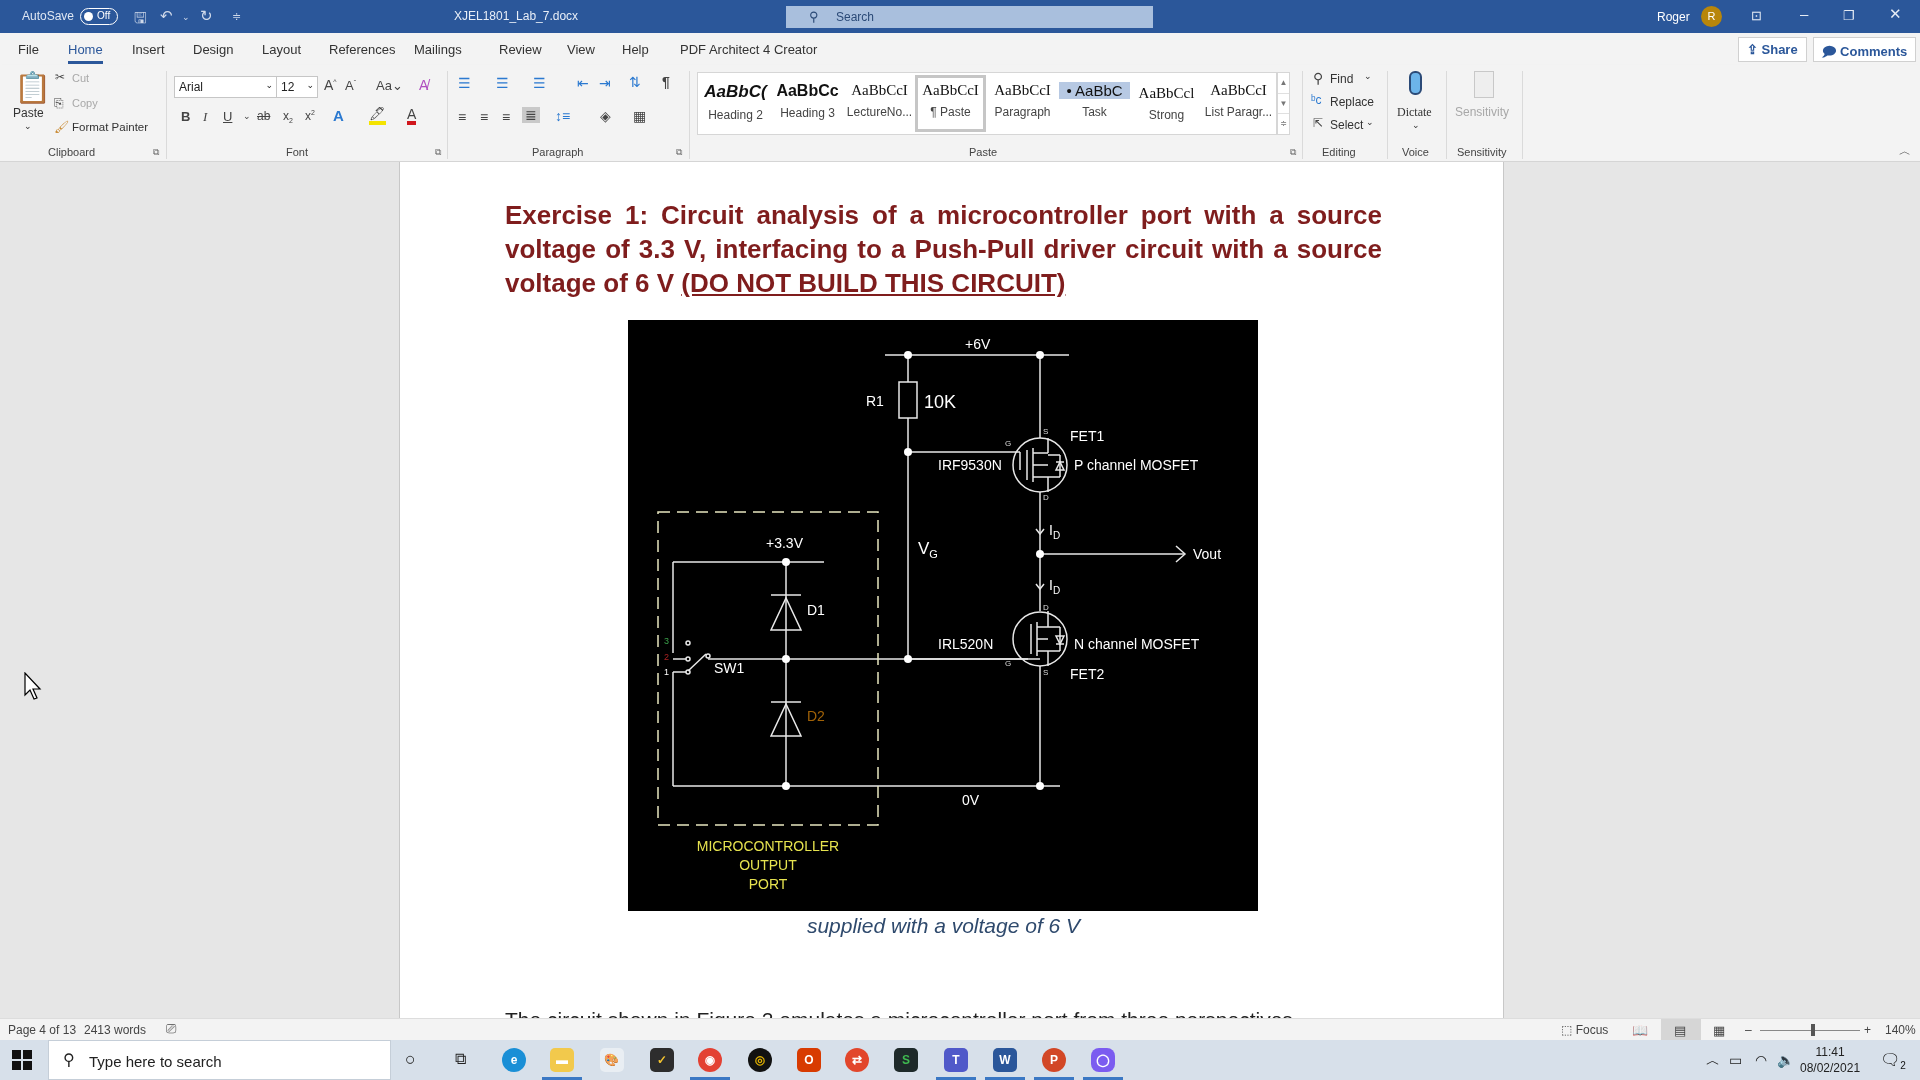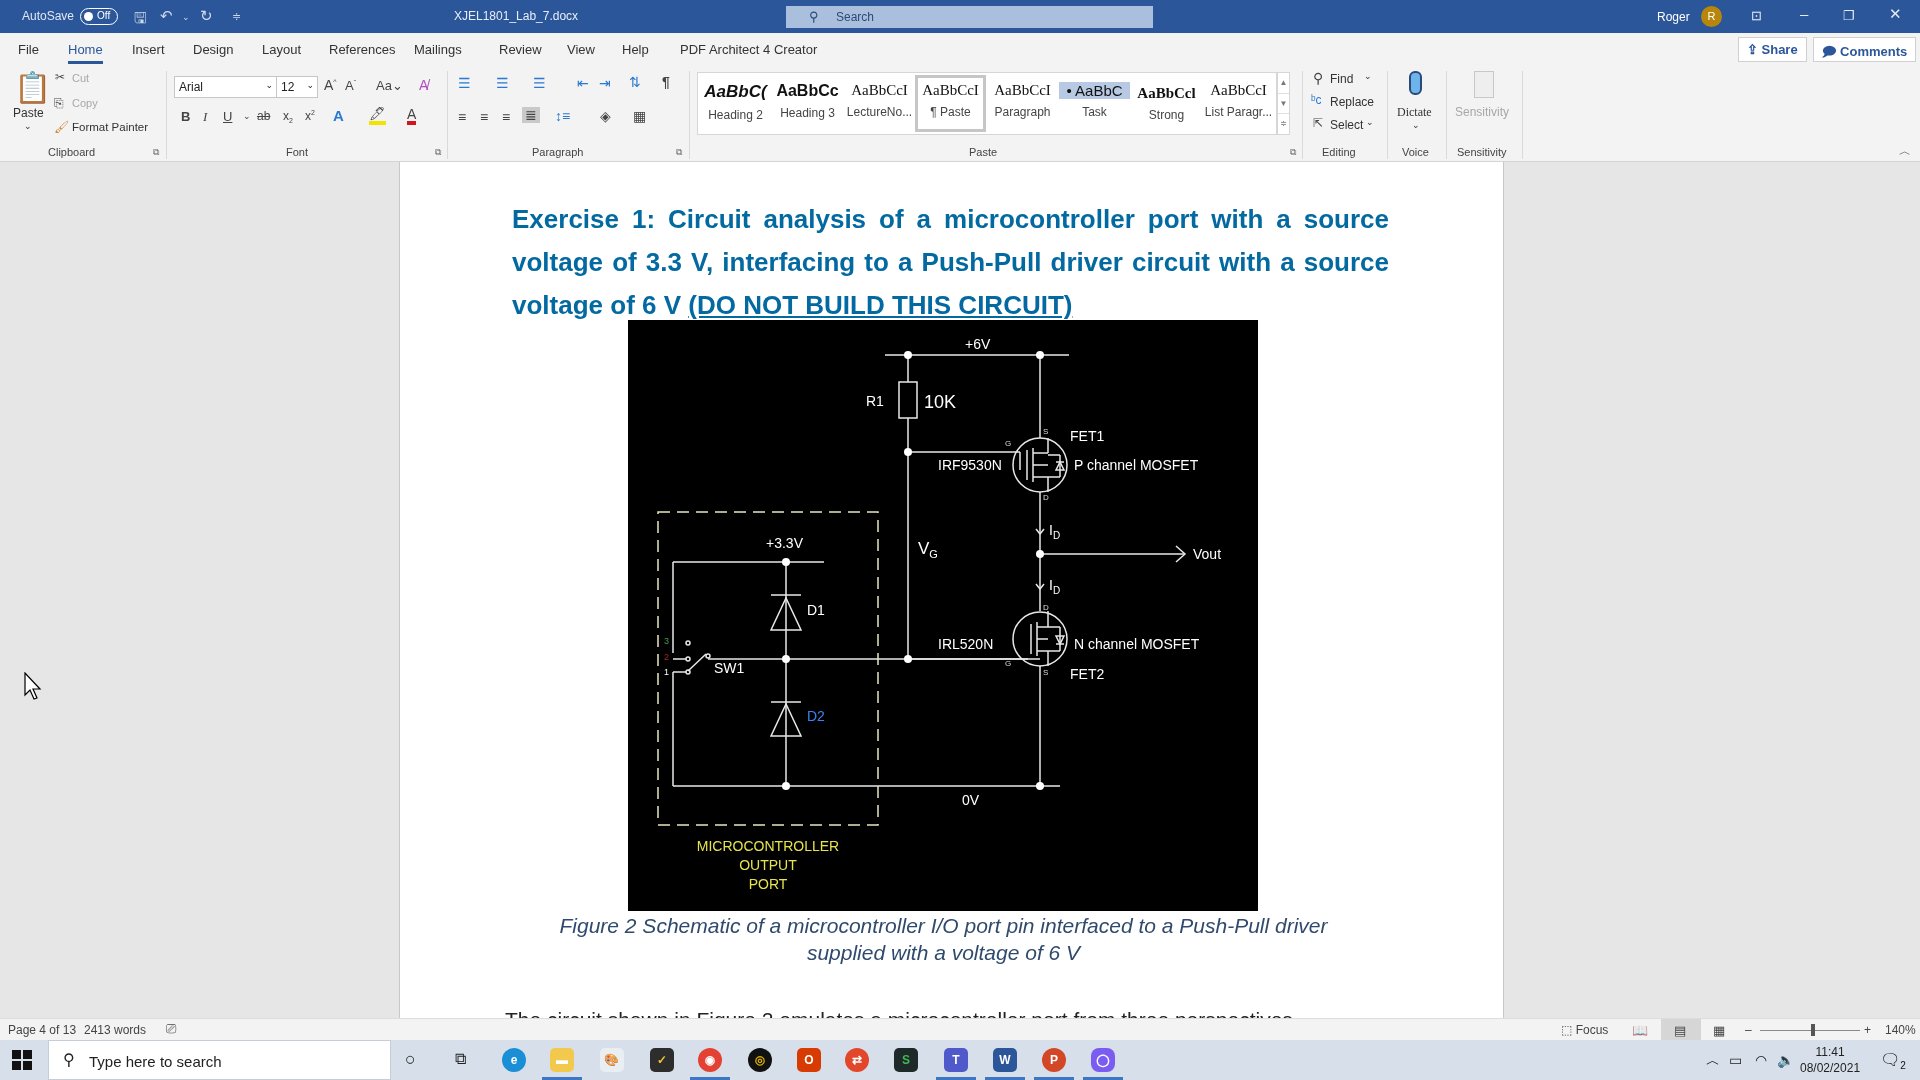--- a/index.html
+++ b/index.html
@@ -42,21 +42,21 @@
   .style-item { position: absolute; top: 2px; width: 71px; height: 57px; text-align: center; }
   .style-item .sample { display: block; margin-top: 7px; font-size: 15px; color: #111; white-space: nowrap; overflow: hidden; }
   .style-item .name { display: block; margin-top: 6px; font-size: 12px; color: #444; white-space: nowrap; }
   .style-item.selected { border: 3px solid #c6c6c6; }
   .style-item.hl .sample { background: #b7c9e3; }
   .scroller { position: absolute; left: 1277px; top: 7px; width: 13px; height: 63px; border: 1px solid #d6d6d6; background: #fff; font-size: 8px; color: #777; text-align: center; }
 
   
   .doc-area { position: absolute; left: 0; top: 162px; width: 1920px; height: 856px; background: #e6e6e6; overflow: hidden; }
   .page { position: absolute; left: 399px; top: 0; width: 1105px; height: 900px; background: #fff; border-left: 1px solid #c8c8c8; border-right: 1px solid #c8c8c8; }
-  .heading { position: absolute; left: 112px; top: 36px; width: 877px; font-size: 26px; font-weight: bold; line-height: 43px; color: #0369a1; text-align: justify; text-align-last: left; }
+  .heading { position: absolute; left: 105px; top: 36px; width: 877px; font-size: 26px; font-weight: bold; line-height: 34px; color: #7f1d1d; text-align: justify; text-align-last: left; }
   .heading .u { text-decoration: underline; }
   .figure { position: absolute; left: 228px; top: 158px; width: 630px; height: 591px; background: #000; }
   .caption { position: absolute; left: 105px; top: 750px; width: 877px; text-align: center; font-size: 21px; font-style: italic; color: #2f4a6d; line-height: 27px; }
   .body-text { position: absolute; left: 105px; top: 846px; font-size: 21px; color: #222; white-space: nowrap; }
 
   
   .statusbar { position: absolute; left: 0; top: 1018px; width: 1920px; height: 22px; background: #f3f3f3; border-top: 1px solid #ddd; font-size: 12px; color: #444; }
   .sb-item { position: absolute; top: 4px; }
   .zoom-slider { position: absolute; left: 1760px; top: 11px; width: 100px; height: 1px; background: #888; }
   .zoom-thumb { position: absolute; left: 1811px; top: 5px; width: 4px; height: 12px; background: #555; }
@@ -206,21 +206,21 @@
     </div>
     <div class="style-item" style="left:289px;">
       <span class="sample" style="font-family:'Liberation Serif',serif;">AaBbCcI</span>
       <span class="name">Paragraph</span>
     </div>
     <div class="style-item hl" style="left:361px;">
       <span class="sample">• AaBbC</span>
       <span class="name">Task</span>
     </div>
     <div class="style-item" style="left:433px;">
-      <span class="sample" style="font-family:'Liberation Serif',serif;font-weight:bold;margin-top:10px;">AaBbCcl</span>
+      <span class="sample" style="font-family:'Liberation Serif',serif;font-weight:normal;margin-top:10px;">AaBbCcl</span>
       <span class="name">Strong</span>
     </div>
     <div class="style-item" style="left:505px;">
       <span class="sample" style="font-family:'Liberation Serif',serif;">AaBbCcI</span>
       <span class="name">List Paragr...</span>
     </div>
   </div>
   <div class="scroller">
     <div style="height:20px;line-height:20px;">▲</div>
     <div style="height:20px;line-height:20px;border-top:1px solid #e0e0e0;">▼</div>
@@ -378,35 +378,34 @@
       <span style="position:absolute;left:421px;top:257px;color:#fff;font-size:14px;"><span>I</span><sub style="font-size:10px;">D</sub></span>
       <span style="position:absolute;left:565px;top:226px;color:#fff;font-size:14px;">Vout</span>
       <span style="position:absolute;left:310px;top:316px;color:#fff;font-size:14px;">IRL520N</span>
       <span style="position:absolute;left:446px;top:316px;color:#fff;font-size:14px;">N channel MOSFET</span>
       <span style="position:absolute;left:442px;top:346px;color:#fff;font-size:14px;">FET2</span>
       <span style="position:absolute;left:377px;top:339px;color:#ddd;font-size:8px;">G</span>
       <span style="position:absolute;left:415px;top:348px;color:#ddd;font-size:8px;">S</span>
       <span style="position:absolute;left:415px;top:283px;color:#ddd;font-size:8px;">D</span>
       <span style="position:absolute;left:138px;top:215px;color:#fff;font-size:14px;">+3.3V</span>
       <span style="position:absolute;left:179px;top:282px;color:#fff;font-size:14px;">D1</span>
-      <span style="position:absolute;left:179px;top:388px;color:#3b82f6;font-size:14px;">D2</span>
+      <span style="position:absolute;left:179px;top:388px;color:#a16207;font-size:14px;">D2</span>
       <span style="position:absolute;left:86px;top:340px;color:#fff;font-size:14px;">SW1</span>
       <span style="position:absolute;left:36px;top:316px;color:#3aa04a;font-size:9px;">3</span>
       <span style="position:absolute;left:36px;top:332px;color:#a22;font-size:9px;">2</span>
       <span style="position:absolute;left:36px;top:347px;color:#fff;font-size:9px;">1</span>
       <span style="position:absolute;left:334px;top:472px;color:#fff;font-size:14px;">0V</span>
       <div style="position:absolute;left:30px;top:517px;width:220px;text-align:center;color:#e6e34f;font-size:14px;line-height:19px;">
         <div>MICROCONTROLLER</div>
         <div>OUTPUT</div>
         <div>PORT</div>
       </div>
     </div>
 
     <div class="caption">
-      <div>Figure 2 Schematic of a microcontroller I/O port pin interfaced to a Push-Pull driver</div>
       <div>supplied with a voltage of 6 V</div>
     </div>
     <div class="body-text">The circuit shown in Figure 2 emulates a microcontroller port from three perspectives</div>
   </div>
 </div>
 
 <div class="statusbar">
   <span class="sb-item" style="left:8px;">Page 4 of 13</span>
   <span class="sb-item" style="left:84px;">2413 words</span>
   <span class="sb-item" style="left:166px;top:2px;font-size:13px;">⎚</span>

